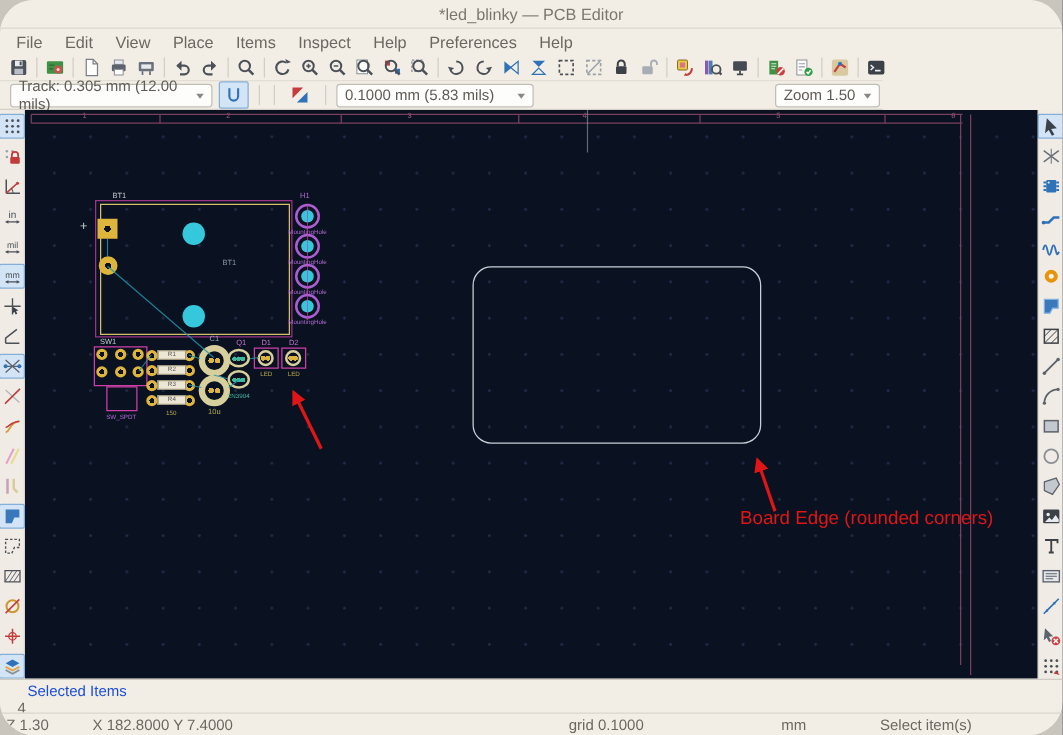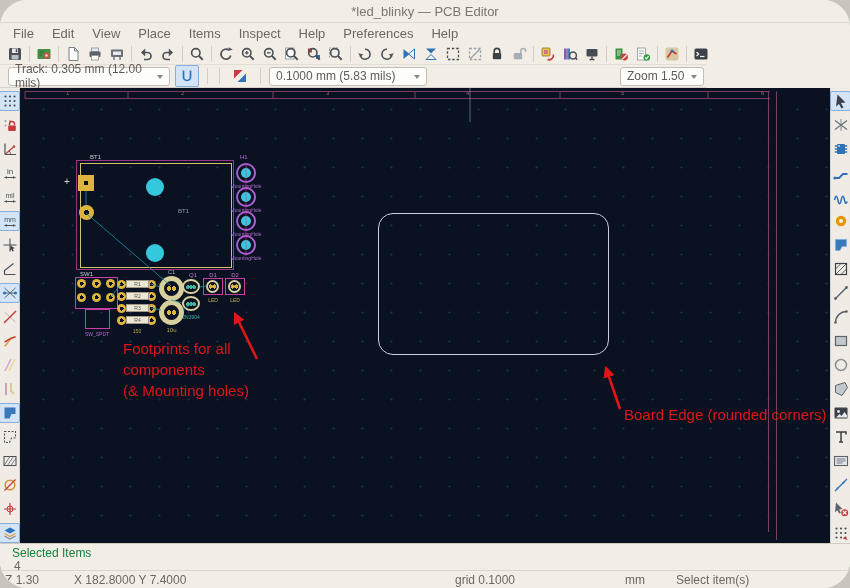--- a/index.html
+++ b/index.html
@@ -698,33 +698,28 @@
         <line x1="163" y1="222" x2="171" y2="216"></line>
         <line x1="180" y1="199" x2="187" y2="198"></line>
         <line x1="151" y1="212" x2="162" y2="215"></line>
       </g>
       <g stroke="#e01616" stroke-width="2.6">
         <line x1="237" y1="271" x2="215" y2="226" marker-end="url(#ah)"></line>
         <line x1="600" y1="321" x2="586" y2="280" marker-end="url(#ah)"></line>
       </g>
     </svg>
 
-    <div class="note" style="left:103px;top:250px">
-      <div style="position:static">Footprints for all</div>
-      <div style="position:static">components</div>
-      <div style="position:static">(&amp; Mounting holes)</div>
-    </div>
-    <div class="note" style="left:604px;top:316px">Board Edge (rounded corners)</div>
+    <div class="note" style="left:572px;top:316px">Board Edge (rounded corners)</div>
   </div>
 
   <div style="position:absolute;left:0;top:543px;width:850px;height:27px;background:#f2eee6;border-top:1px solid #cfcbc3">
-    <span style="position:absolute;left:12px;top:2px;font-size:12px;color:#15803d">Selected Items</span>
+    <span style="position:absolute;left:22px;top:2px;font-size:12px;color:#1d4ed8">Selected Items</span>
     <span style="position:absolute;left:14px;top:15px;font-size:12px;color:#6c6861">4</span>
   </div>
 
   <div style="position:absolute;left:0;top:570px;width:850px;height:18px;background:#f2eee6;border-top:1px solid #dad6ce;font-size:12px;color:#6c6861">
     <span style="position:absolute;left:5px;top:2px">Z 1.30</span>
     <span style="position:absolute;left:74px;top:2px">X 182.8000  Y 7.4000</span>
     <span style="position:absolute;left:455px;top:2px">grid 0.1000</span>
     <span style="position:absolute;left:625px;top:2px">mm</span>
-    <span style="position:absolute;left:676px;top:2px">Select item(s)</span>
+    <span style="position:absolute;left:704px;top:2px">Select item(s)</span>
   </div>
 </div>
 
 </body></html>

